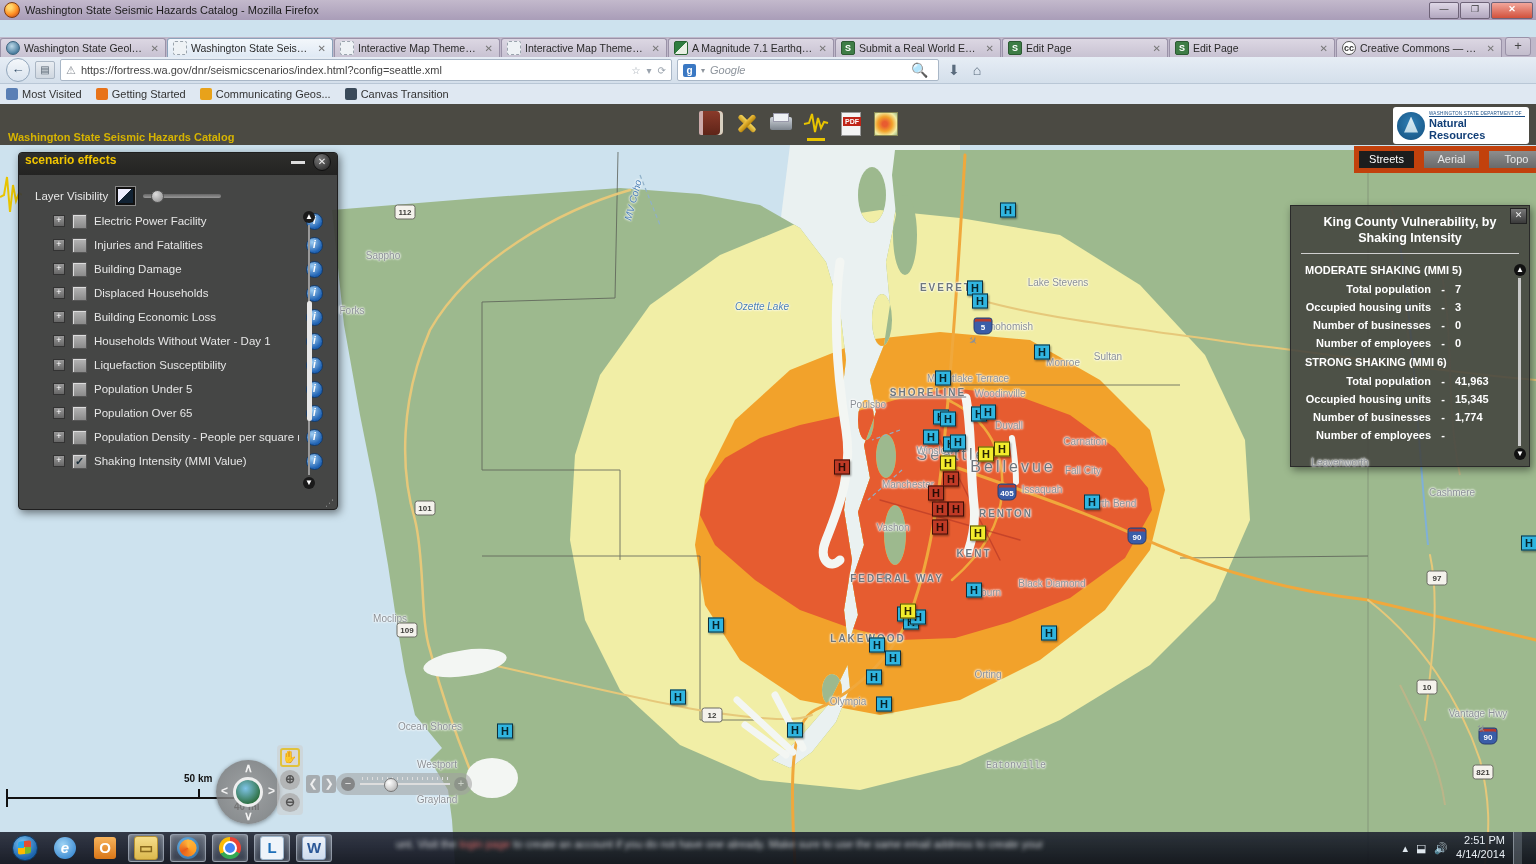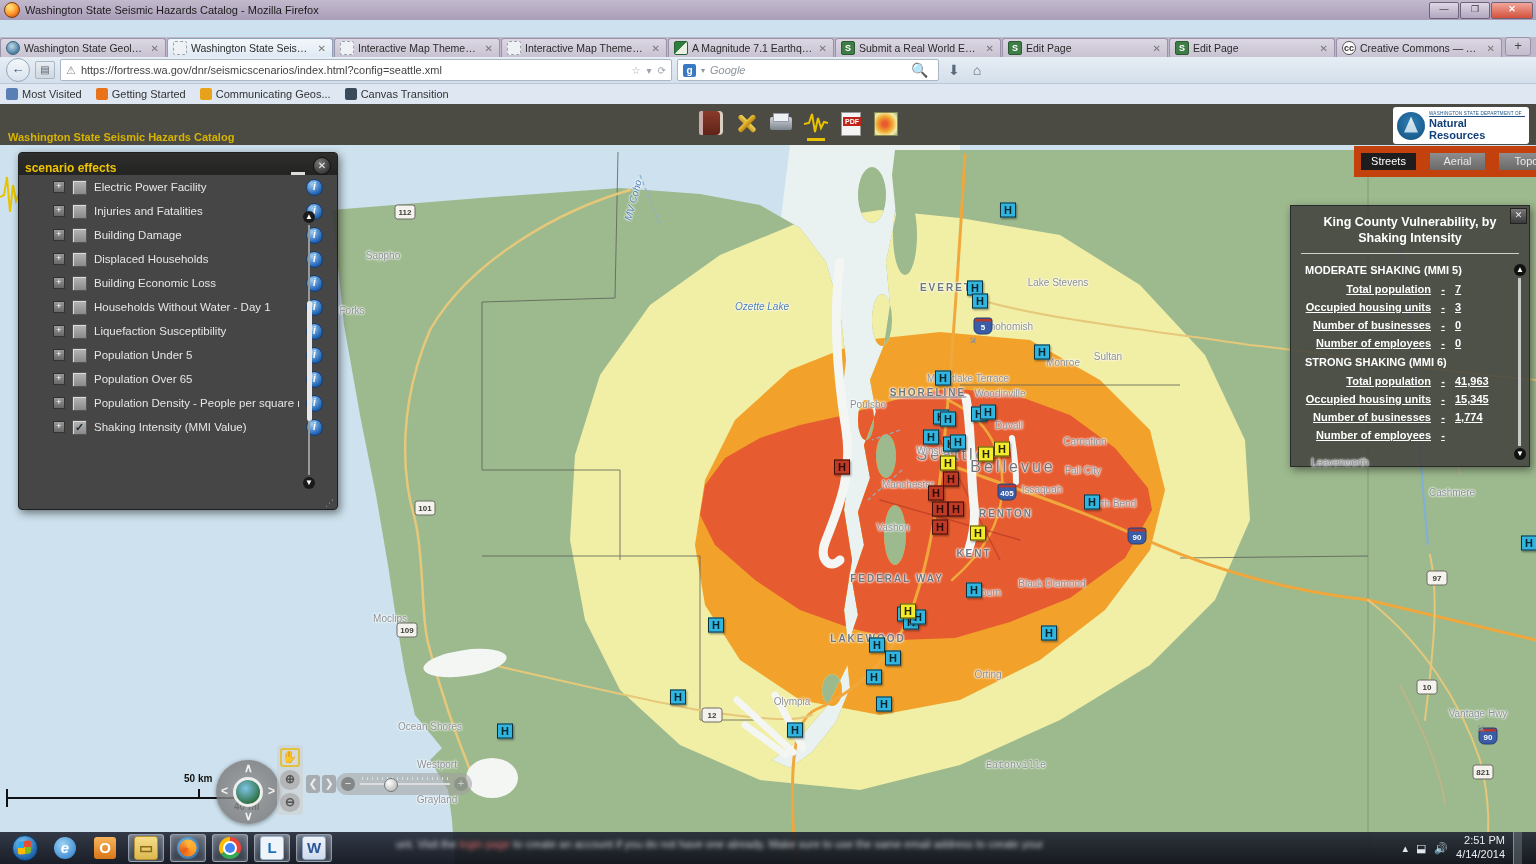--- a/index.html
+++ b/index.html
@@ -85,28 +85,28 @@
   .hm-yellow{background:#f2ec2c;border-color:#4c4405;color:#2b2602;}
   .hm-red{background:#bf3a26;border-color:#3c0f07;color:#2a0c05;}
   .shield{position:absolute;transform:translate(-50%,-50%);font-size:8px;font-weight:bold;text-align:center;}
   .sh-i{width:17px;height:15px;background:#3a5da8;border-radius:3px 3px 6px 6px;color:#fff;line-height:17px;
     border:1px solid #2a3c6e;box-shadow:inset 0 3px 0 #b3392e;}
   .sh-us{min-width:15px;padding:0 2px;height:13px;background:#f4f2ec;border:1px solid #6b6b63;border-radius:3px;color:#3c3c38;line-height:13px;}
   .plane{position:absolute;transform:translate(-50%,-50%) rotate(45deg);color:#8b9198;font-size:11px;}
 
   .basemapbtns{position:absolute;left:1354px;top:1px;display:flex;}
   .bmbtn{width:55px;height:17px;font-size:11px;text-align:center;line-height:17px;color:#e8e8e8;
-    background:linear-gradient(#8d8d8d,#6a6a6a);border:7px solid #c2410c;}
+    background:linear-gradient(#8d8d8d,#6a6a6a);border:5px solid #c2410c;}
   .bmbtn.active{background:#1d1d1d;color:#fff;}
 
   
   #scpanel{position:absolute;left:18px;top:7px;width:318px;height:356px;background:rgba(58,58,56,.93);
     border:1px solid #1f1f1f;border-radius:4px;box-shadow:2px 3px 8px rgba(0,0,0,.5);color:#e6e6e6;}
   .schead{height:22px;background:linear-gradient(#2e2e2c,#232322);border-radius:4px 4px 0 0;
-    display:flex;align-items:flex-end;padding:0 6px;}
+    display:flex;align-items:flex-start;padding:0 6px;}
   .schead .t{color:#f0c400;font-weight:bold;font-size:12px;}
   .scmin{margin-left:auto;width:14px;height:8px;border-bottom:3px solid #ddd;}
   .scclose{width:16px;height:16px;border-radius:50%;background:radial-gradient(circle at 35% 30%,#777,#222);
     border:1px solid #111;color:#eee;font-size:10px;line-height:15px;text-align:center;margin-left:8px;}
   .lvrow{display:flex;align-items:center;gap:8px;padding:12px 10px 4px 16px;font-size:11.5px;}
   .lvicon{width:15px;height:14px;background:linear-gradient(135deg,#eef 45%,#123 45%);border:2px solid #111;box-shadow:0 0 0 1px #888;}
   .lvslider{position:relative;width:78px;height:4px;background:linear-gradient(#666,#999);border-radius:2px;}
   .lvhandle{position:absolute;left:8px;top:-4px;width:11px;height:11px;border-radius:50%;
     background:radial-gradient(circle at 35% 30%,#ddd,#888);border:1px solid #555;}
   .layerrow{display:flex;align-items:center;gap:7px;height:24px;padding-left:34px;font-size:11.5px;}
@@ -126,21 +126,21 @@
 
   
   #vpanel{position:absolute;left:1290px;top:60px;width:238px;height:260px;background:rgba(66,66,62,.88);
     border:1px solid #2a2a2a;color:#fff;box-shadow:2px 3px 8px rgba(0,0,0,.45);}
   .vclose{position:absolute;right:2px;top:2px;width:15px;height:14px;background:linear-gradient(#777,#3a3a3a);
     border:1px solid #222;color:#eee;font-size:9px;line-height:13px;text-align:center;}
   .vtitle{margin:8px 14px 6px;font-size:12.5px;font-weight:bold;text-align:center;line-height:1.3;}
   .vsep{height:1px;background:#cfcfcf;margin:0 10px 6px;}
   .vbody{overflow:hidden;height:186px;}
   .vhead{font-size:11px;font-weight:bold;padding:4px 0 4px 14px;}
-  .vrow{display:flex;font-size:11px;font-weight:bold;padding:3px 0;text-decoration:underline;}
+  .vrow{display:flex;font-size:11px;font-weight:bold;padding:3px 0;}
   .vrow .l{flex:0 0 140px;text-align:right;}
   .vrow .d{flex:0 0 24px;text-align:center;}
   .vscroll{position:absolute;right:3px;top:58px;bottom:6px;width:12px;}
   .vsthumb{position:absolute;left:4px;top:14px;bottom:14px;width:3px;background:#c9c9c9;}
 
   
   .scalebar{position:absolute;left:6px;top:640px;width:260px;height:30px;pointer-events:none;}
   .scaleline{position:absolute;left:0;top:12px;width:250px;height:2px;background:#111;}
   .stick{position:absolute;width:2px;background:#111;}
   .skm{position:absolute;left:178px;top:-12px;font-size:10px;font-weight:bold;color:#111;}
@@ -430,20 +430,27 @@
     <svg class="leftsquiggle" width="22" height="64">
       <polyline points="0,40 4,38 7,20 10,55 13,28 16,44 19,36 22,38" fill="none" stroke="#e8c400" stroke-width="2"></polyline>
     </svg>
 
     <div id="scpanel">
       <div class="schead">
         <span class="t">scenario effects</span>
         <div class="scmin"></div>
         <div class="scclose">✕</div>
       </div>
+      <div class="lvrow">
+        <span>Layer Visibility</span>
+        <div class="lvicon"></div>
+        <div class="lvslider">
+          <div class="lvhandle"></div>
+        </div>
+      </div>
       <div id="layerlist">
           <div class="layerrow">
             <span class="expbox">+</span>
             <span class="chk"></span>
             <span class="nm">Electric Power Facility</span>
             <span class="infoico">i</span>
           </div>
           <div class="layerrow">
             <span class="expbox">+</span>
             <span class="chk"></span>
@@ -590,21 +597,21 @@
         <div class="maplabel lbl-town" style="left: 1111px; top: 358px;">North Bend</div>
         <div class="maplabel lbl-town" style="left: 903px; top: 305px; margin-left: 32px;">Winslow</div>
         <div class="maplabel lbl-town" style="left: 868px; top: 259px;">Poulsbo</div>
         <div class="maplabel lbl-town" style="left: 908px; top: 339px;">Manchester</div>
         <div class="maplabel lbl-town" style="left: 893px; top: 382px;">Vashon</div>
         <div class="maplabel lbl-town" style="left: 985px; top: 447px;">Auburn</div>
         <div class="maplabel lbl-town" style="left: 1052px; top: 438px;">Black Diamond</div>
         <div class="maplabel lbl-town" style="left: 988px; top: 529px;">Orting</div>
         <div class="maplabel lbl-town" style="left: 1016px; top: 620px; font-family: Liberation Mono, monospace;">Eatonville</div>
         <div class="maplabel lbl-caps" style="left: 868px; top: 493px;">LAKEWOOD</div>
-        <div class="maplabel lbl-town" style="left: 792px; top: 556px;">Olympia</div>
+        <div class="maplabel lbl-town" style="left: 848px; top: 556px;">Olympia</div>
         <div class="maplabel lbl-town" style="left: 437px; top: 654px;">Grayland</div>
         <div class="maplabel lbl-town" style="left: 437px; top: 619px;">Westport</div>
         <div class="maplabel lbl-town" style="left: 430px; top: 581px;">Ocean Shores</div>
         <div class="maplabel lbl-town" style="left: 390px; top: 473px;">Moclips</div>
         <div class="maplabel lbl-town" style="left: 352px; top: 165px;">Forks</div>
         <div class="maplabel lbl-town" style="left: 383px; top: 110px;">Sappho</div>
         <div class="maplabel lbl-town" style="left: 1340px; top: 317px;">Leavenworth</div>
         <div class="maplabel lbl-town" style="left: 1452px; top: 347px;">Cashmere</div>
         <div class="maplabel lbl-town" style="left: 1478px; top: 568px;">Vantage Hwy</div>
         <div class="maplabel lbl-water" style="left: 762px; top: 161px;">Ozette Lake</div>

